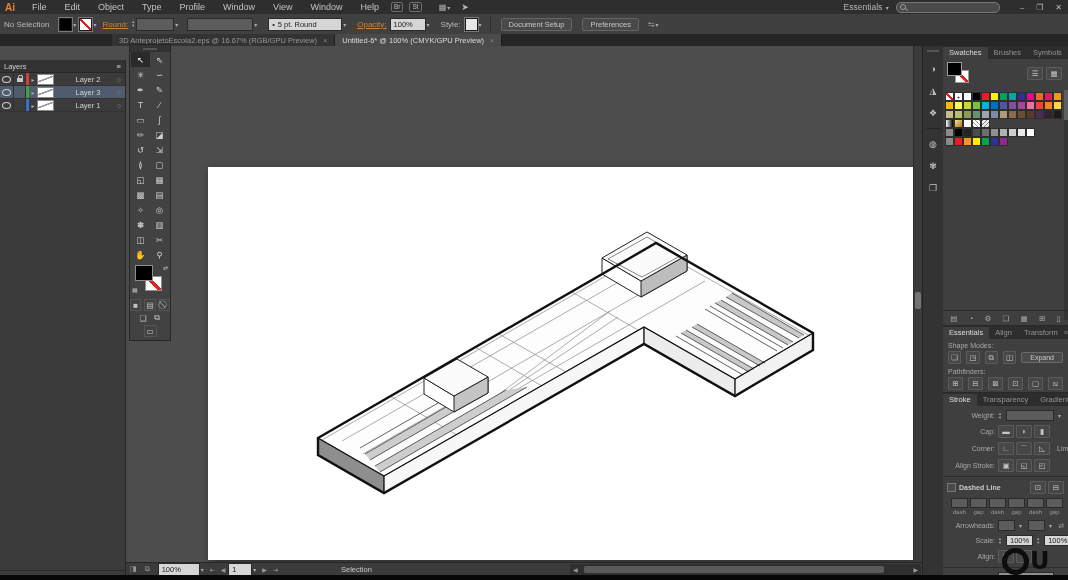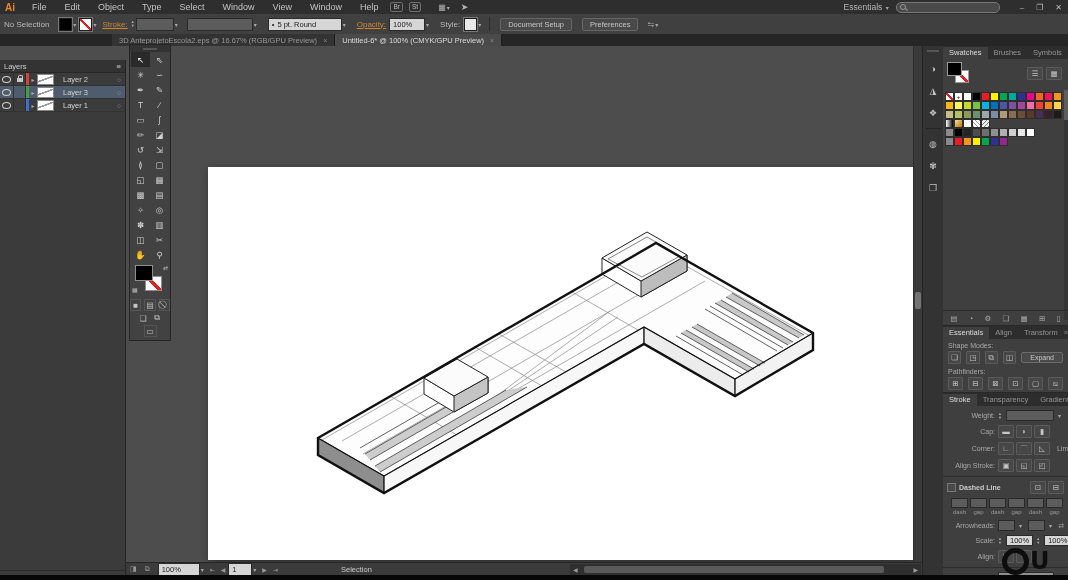--- a/index.html
+++ b/index.html
@@ -53,21 +53,21 @@
   .c-eye{width:13px;border-right:1px solid #2e2e2e;height:12px;}
   .c-lock{width:11px;border-right:1px solid #2e2e2e;height:12px;}
   .eye{width:7px;height:5px;border:1px solid #cfcfcf;border-radius:50%;}
   .lk{width:6px;height:4px;background:#c9c9c9;position:relative;margin-top:2px;}
   .lk::before{content:"";position:absolute;left:1px;top:-3px;width:3px;height:3px;
               border:1px solid #c9c9c9;border-bottom:none;border-radius:2px 2px 0 0;}
   .colorbar{width:3px;height:12px;}
   .tw{font-size:6px;color:#aaa;width:8px;text-align:center;}
   .thumb{width:15px;height:9px;border:1px solid #888;
          background:linear-gradient(160deg,#fff 40%,#9a9a9a 42%,#9a9a9a 52%,#fff 54%);}
-  .lname{flex:1;padding-left:9px;}
+  .lname{flex:1;padding-left:9px;text-align:center;}
   .ltarget{width:12px;font-size:6.5px;color:#9f9f9f;text-align:center;}
   #layers-footer{position:absolute;left:0;bottom:5px;width:125px;height:13px;display:flex;align-items:center;
                  font-size:7px;color:#9c9c9c;border-top:1px solid #2a2a2a;background:#3b3b3b;}
   #layers-footer .flabel{padding:0 4px;flex:1;}
   .f-ico{font-size:7.5px;color:#a8a8a8;padding:0 4px;}
   
   #toolpalette{left:129px;top:44px;width:40px;background:#424242;border:1px solid #262626;z-index:30;}
   #tp-grip{height:7px;background:#333;display:flex;align-items:center;justify-content:center;}
   #tp-grip div{width:14px;height:2px;background:#555;}
   #tool-grid{display:grid;grid-template-columns:19px 19px;justify-content:center;}
@@ -150,40 +150,40 @@
   #wm-u{font-size:24px;font-weight:bold;color:#0d0d0d;line-height:24px;margin-left:1px;font-family:"DejaVu Sans",sans-serif;}
   #blackstrip{left:0;top:575px;width:1068px;height:5px;background:#070707;}
 </style>
 </head>
 <body>
 
 <div id="app">
 
   <div id="menubar" class="abs">
     <span id="ai-logo">Ai</span>
-    <span id="menu-items"><span class="menu-item">File</span><span class="menu-item">Edit</span><span class="menu-item">Object</span><span class="menu-item">Type</span><span class="menu-item">Select</span><span class="menu-item">Window</span><span class="menu-item">View</span><span class="menu-item">Window</span><span class="menu-item">Help</span></span>
+    <span id="menu-items"><span class="menu-item">File</span><span class="menu-item">Edit</span><span class="menu-item">Object</span><span class="menu-item">Type</span><span class="menu-item">Profile</span><span class="menu-item">Window</span><span class="menu-item">View</span><span class="menu-item">Window</span><span class="menu-item">Help</span></span>
     <span class="mini-btn">Br</span>
     <span class="mini-btn">St</span>
     <span id="ws-switcher"><span>▦</span><span class="dd">▾</span></span>
     <span style="color:#b5b5b5;font-size:9px;margin-left:8px;">➤</span>
     <span id="spacer"></span>
     <span id="workspace-label"><span>Essentials</span> <span class="dd">▾</span></span>
     <span id="searchbox">
         <span class="mag"></span>
       </span>
     <span id="win-controls"><span class="winctl">–</span><span class="winctl">❐</span><span class="winctl">✕</span></span>
   </div>
 
   <div id="controlbar" class="abs">
     <span class="cb-label">No Selection</span>
     <span class="swatch-box" style="background:#000;margin-left:6px;"></span>
     <span class="dd">▾</span>
     <span class="swatch-box nostroke"></span>
     <span class="dd">▾</span>
-    <span class="cb-link">Stroke:</span>
+    <span class="cb-link">Round:</span>
     <span class="stepper">
         <span>▲</span>
         <span>▼</span>
       </span>
     <span class="field" style="width:30px;"></span>
     <span class="dd">▾</span>
     <span class="field" style="width:58px;margin-left:6px;"></span>
     <span class="dd">▾</span>
     <span class="field light" style="width:66px;margin-left:8px;gap:3px;">
       <span>•</span>

